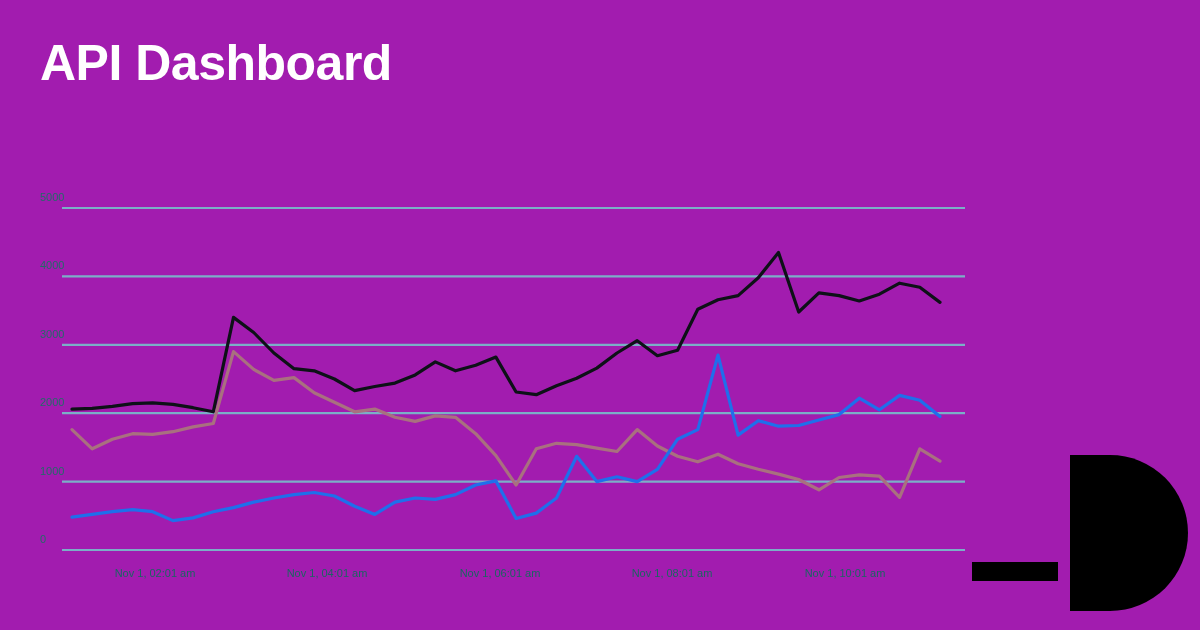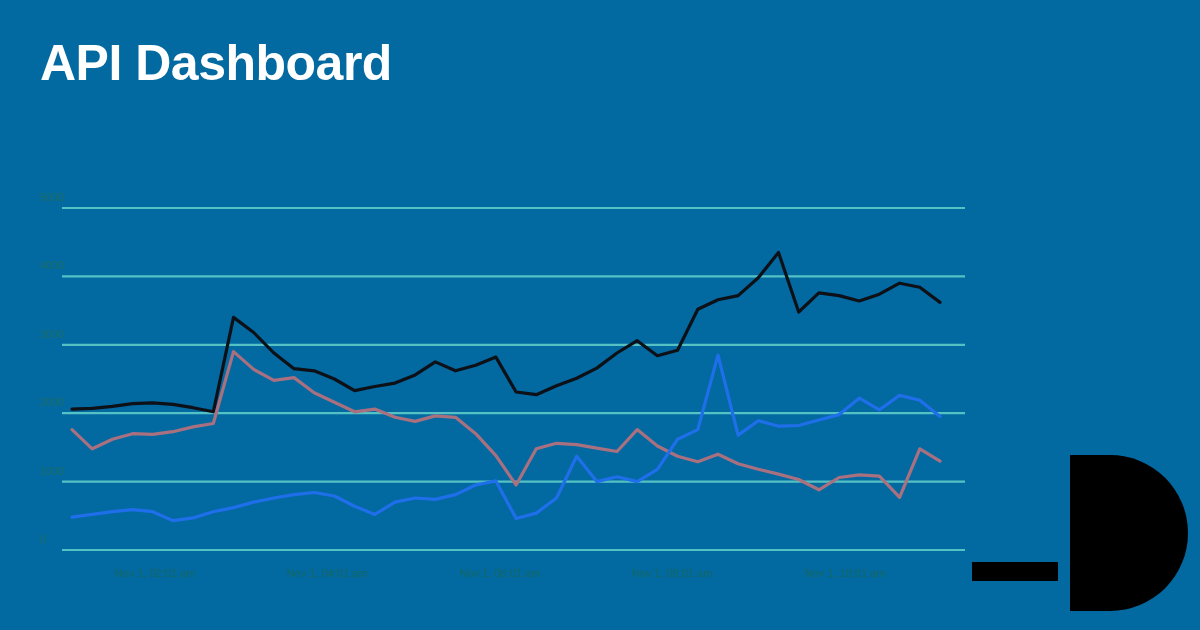--- a/index.html
+++ b/index.html
@@ -10,21 +10,21 @@
     width: 1200px;
     height: 630px;
     overflow: hidden;
     font-family: "Liberation Sans", sans-serif;
     background: #02c3ab;
   }
   #canvas {
     position: relative;
     width: 1200px;
     height: 630px;
-    background: #0369a1;
+    background: #a21caf;
   }
   #page-title {
     position: absolute;
     left: 40px;
     top: 36px;
     font-size: 50px;
     font-weight: bold;
     color: #ffffff;
     letter-spacing: -0.5px;
     line-height: 1.1;

